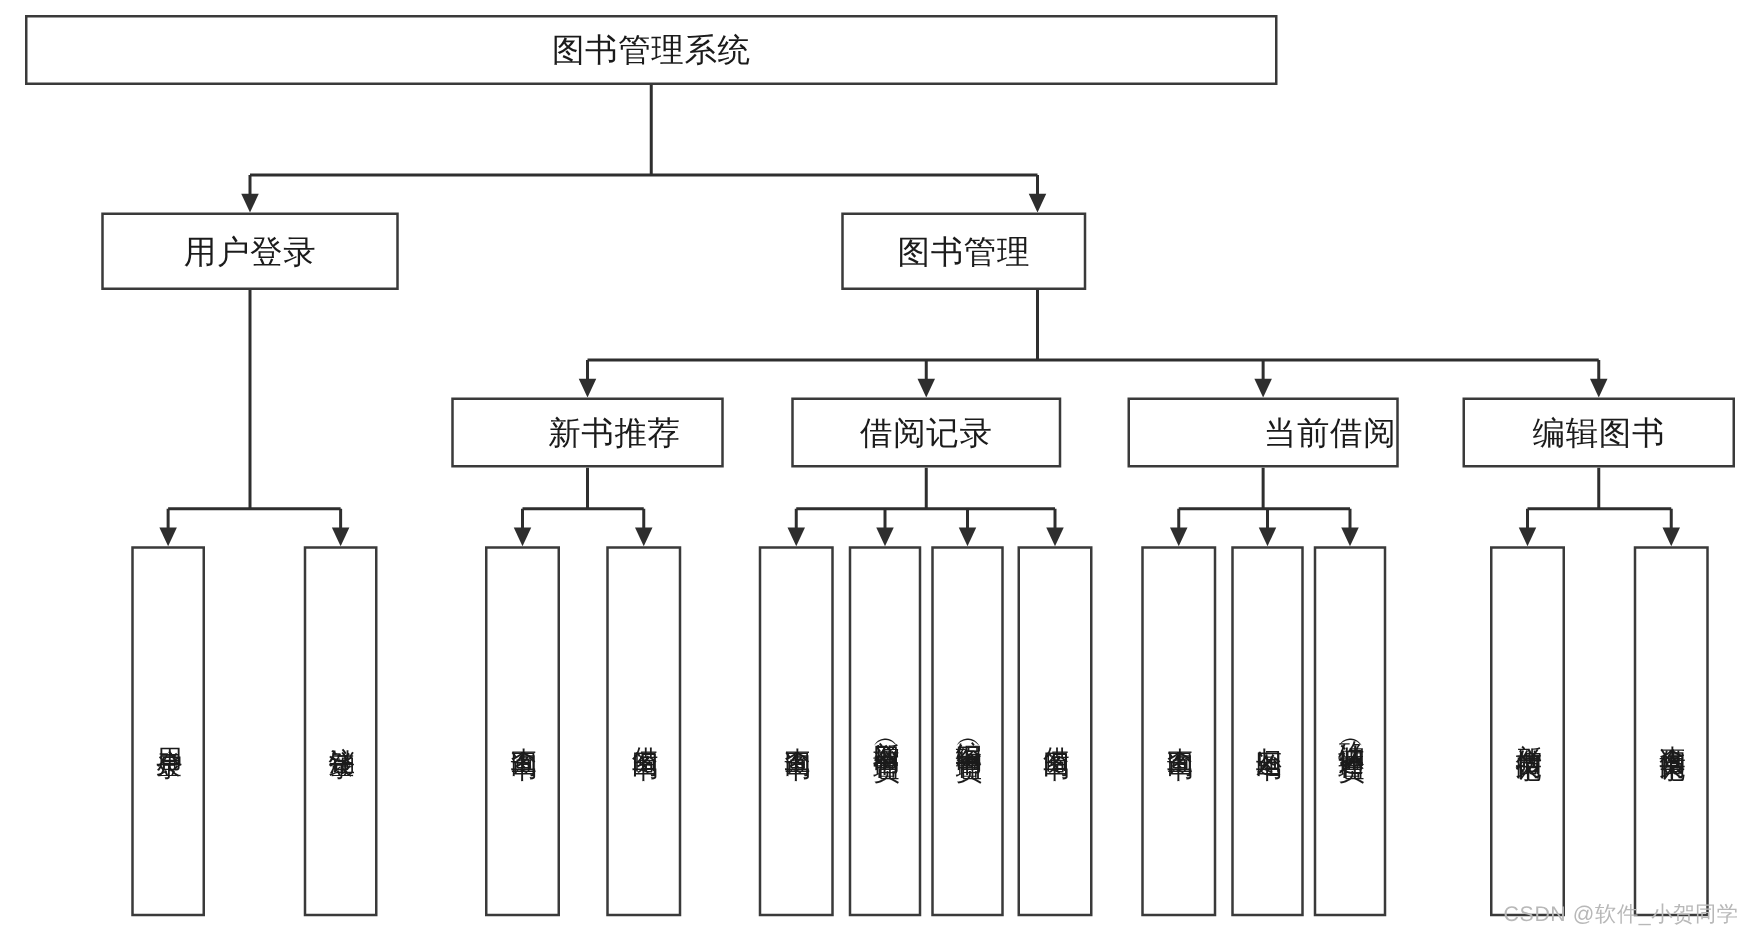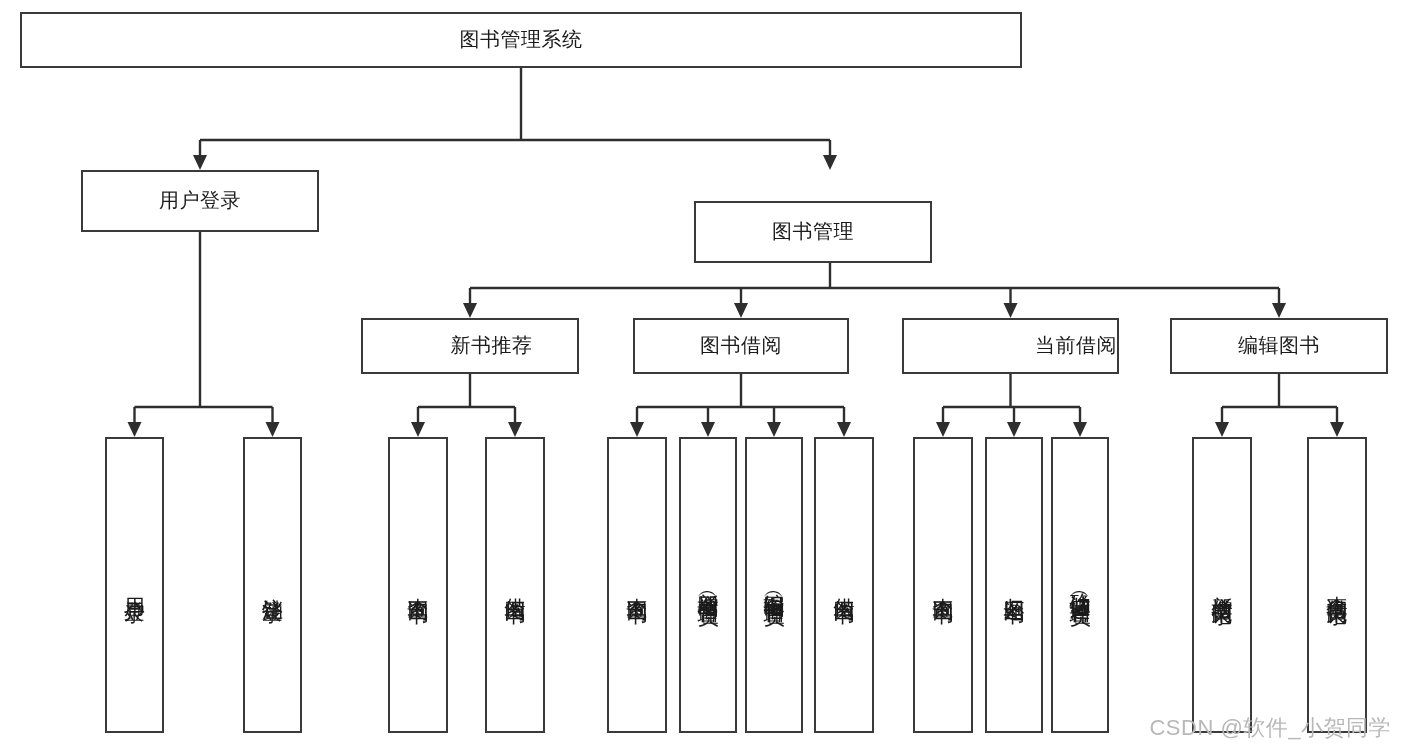--- a/index.html
+++ b/index.html
@@ -29,21 +29,21 @@
   .node-box.level-root,
   .node-box.level-1,
   .node-box.level-2 {
     border-width: 2.5px;
   }
   .node-box.level-leaf {
     border-width: 2.5px;
   }
   .node-label {
     color: #1b1b1b;
-    font-size: 20px;
+    font-size: 26px;
     line-height: 1.18;
     letter-spacing: 0.5px;
     white-space: nowrap;
     text-align: center;
   }
   .node-label.vertical {
     writing-mode: vertical-rl;
     text-orientation: upright;
     font-size: 21px;
     letter-spacing: 2px;
@@ -64,21 +64,21 @@
     stroke-width: 2.4;
     fill: none;
   }
   .arrow-head {
     fill: #2e2e2e;
   }
   #watermark {
     position: absolute;
     right: 14px;
     bottom: 4px;
-    font-size: 22px;
+    font-size: 17px;
     color: #b8b8b8;
     letter-spacing: 0.5px;
     white-space: nowrap;
   }
 </style>
 </head>
 <body>
 
 <div id="diagram-root">
   <svg id="connector-layer" viewBox="0 0 1405 747">
@@ -135,28 +135,28 @@
       <line x1="1337" y1="407" x2="1337" y2="426" class="connector-line"></line>
       <polygon points="1330,422 1344,422 1337,437" class="arrow-head"></polygon>
     </svg>
   <div id="node-layer">
       <div class="node-box level-root" style="left: 20px; top: 12px; width: 1002px; height: 56px;">
         <span class="node-label">图书管理系统</span>
       </div>
       <div class="node-box level-1" style="left: 81px; top: 170px; width: 238px; height: 62px;">
         <span class="node-label">用户登录</span>
       </div>
-      <div class="node-box level-1" style="left: 694px; top: 170px; width: 238px; height: 62px; margin-top: 31px;">
+      <div class="node-box level-1" style="left: 673px; top: 170px; width: 196px; height: 62px;">
         <span class="node-label">图书管理</span>
       </div>
       <div class="node-box level-2" style="left: 361px; top: 318px; width: 218px; height: 56px; padding-left: 43px;">
         <span class="node-label">新书推荐</span>
       </div>
       <div class="node-box level-2" style="left: 633px; top: 318px; width: 216px; height: 56px;">
-        <span class="node-label">图书借阅</span>
+        <span class="node-label">借阅记录</span>
       </div>
       <div class="node-box level-2" style="left: 902px; top: 318px; width: 217px; height: 56px; justify-content: flex-end;">
         <span class="node-label">当前借阅</span>
       </div>
       <div class="node-box level-2" style="left: 1170px; top: 318px; width: 218px; height: 56px;">
         <span class="node-label">编辑图书</span>
       </div>
       <div class="node-box level-leaf" style="left: 105px; top: 437px; width: 59px; height: 296px;">
         <span class="node-label vertical">用户登录</span>
       </div>

